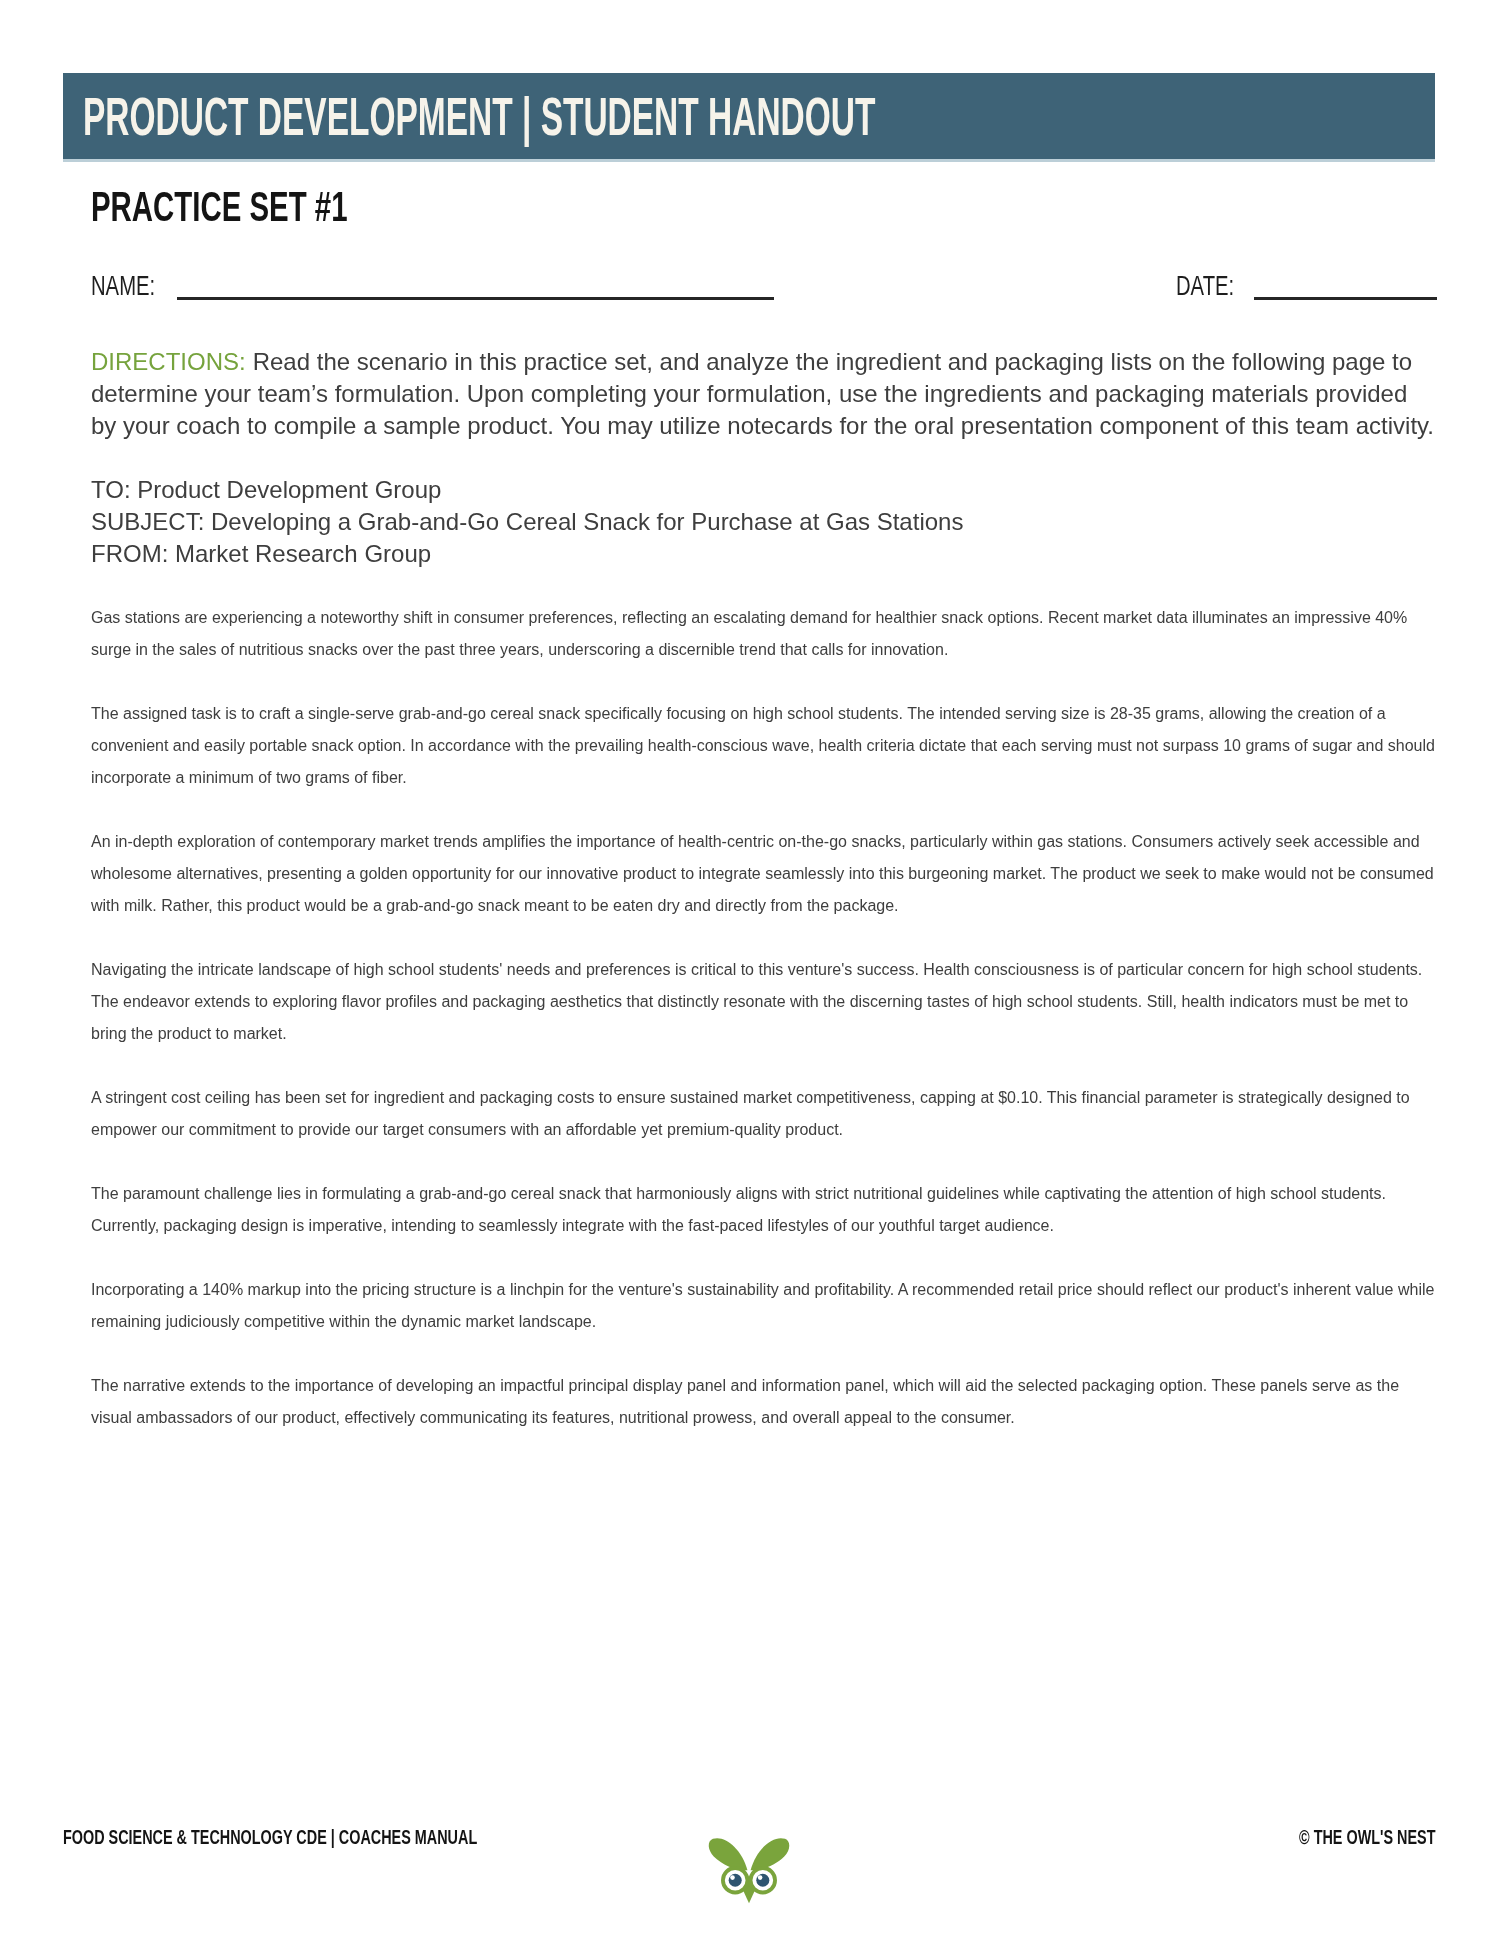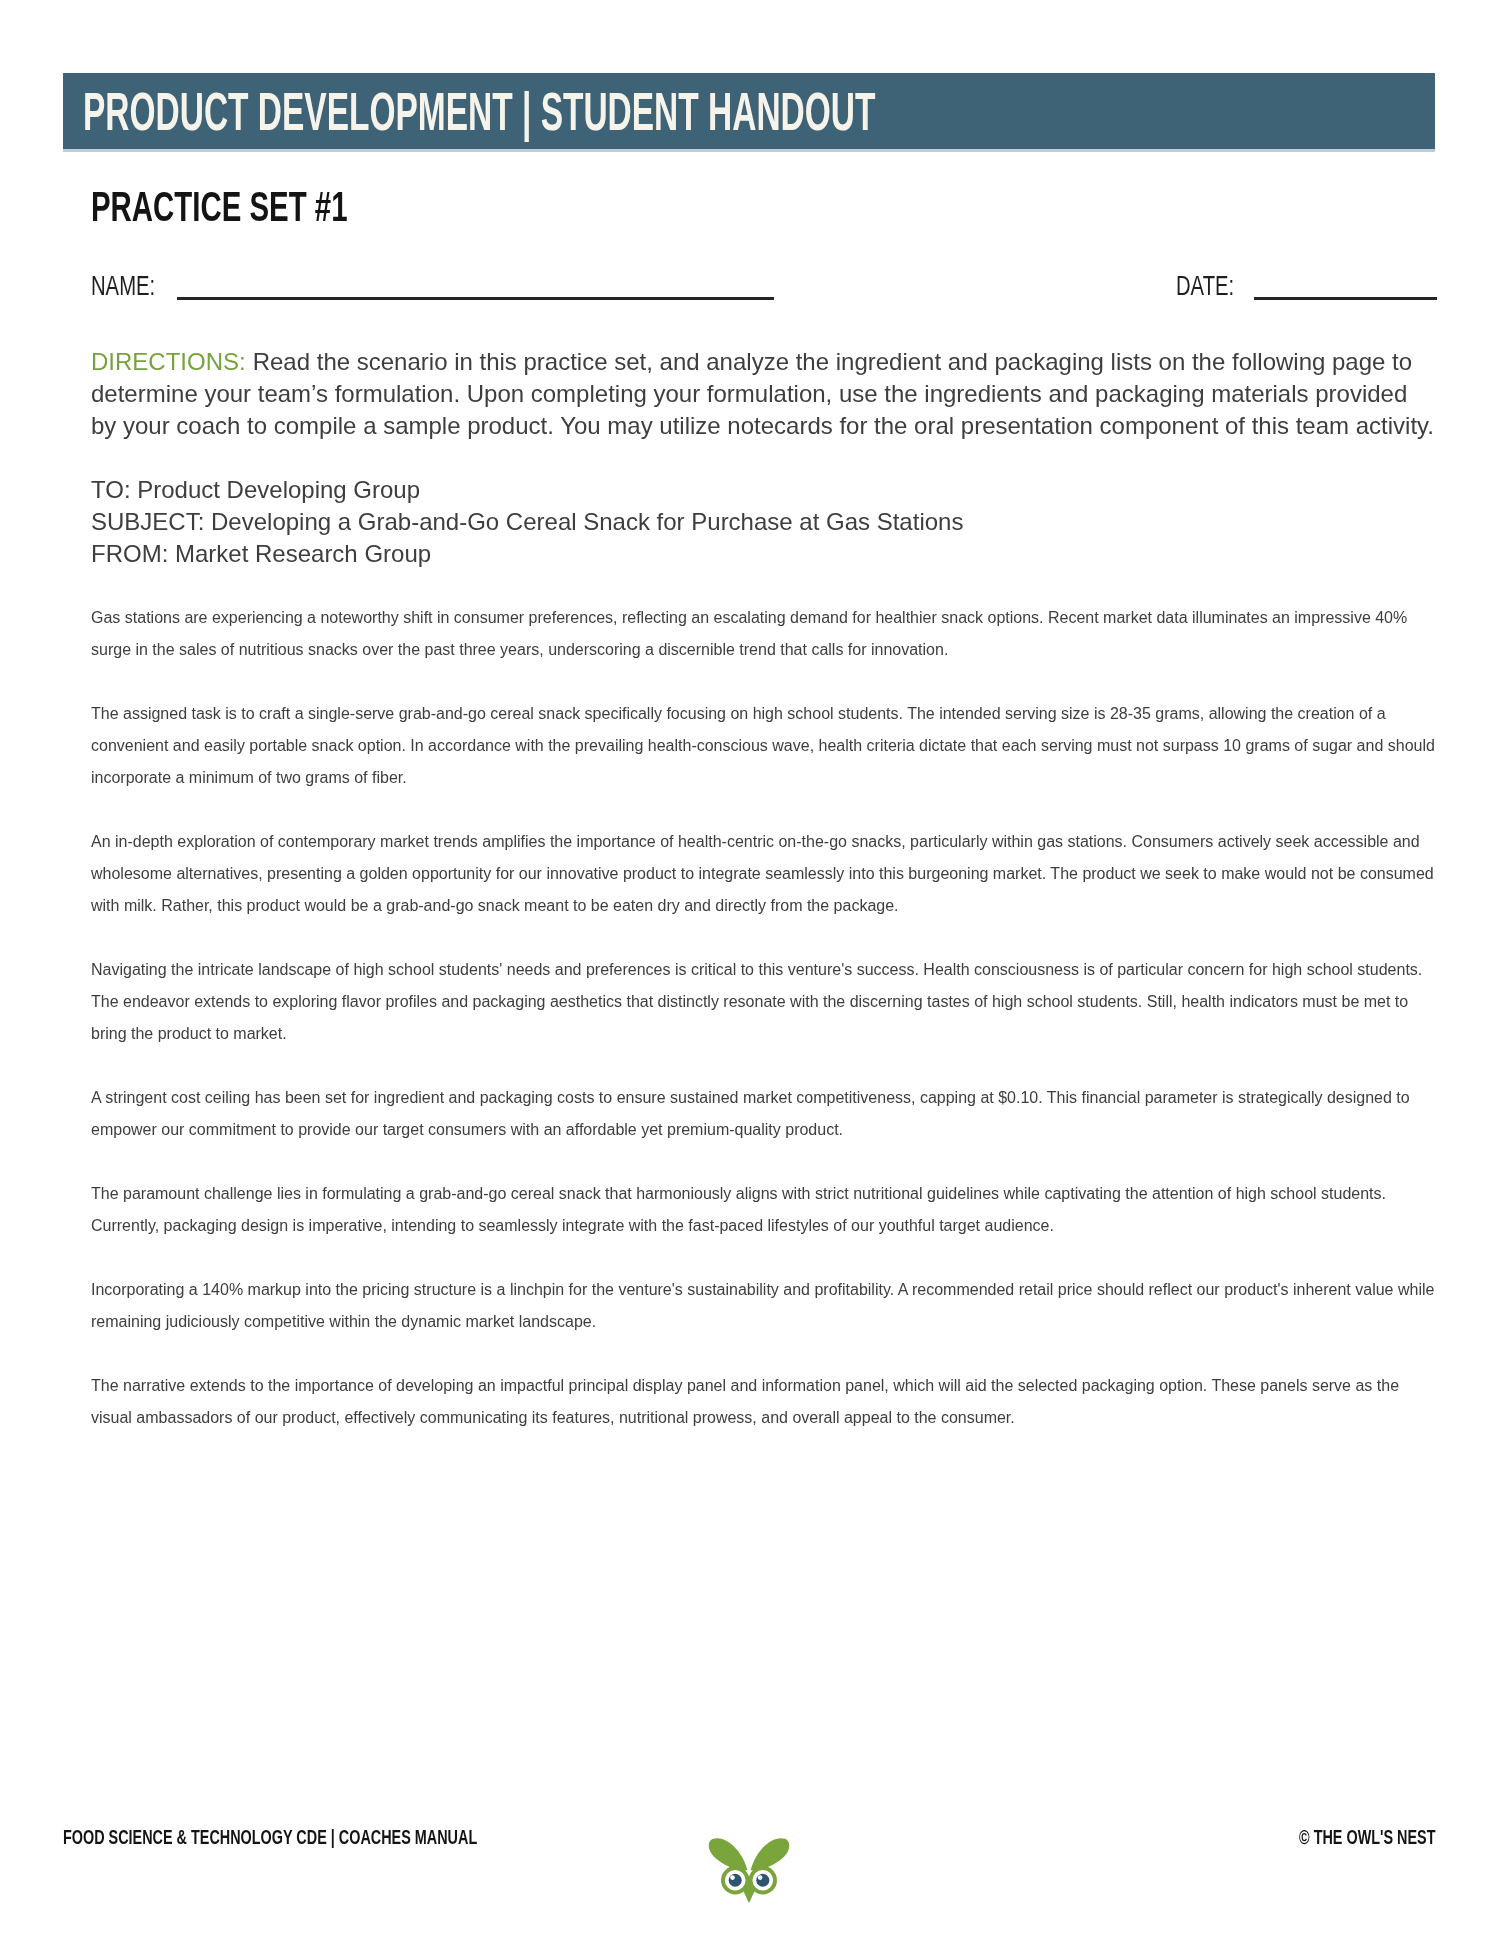--- a/index.html
+++ b/index.html
@@ -4,21 +4,21 @@
 <style>
   :root{
     --header-bg:#3e6377; --header-text:#f6f3ea; --accent-green:#76a33d;
     --body-text:#3e3e3e; --footer-text:#141414; --logo-green:#7aa43c;
     --logo-eye-navy:#2e5570; --underline:#262626;
   }
   html,body{margin:0;padding:0;background:#ffffff;}
   body{width:1495px;height:1935px;position:relative;font-family:"Liberation Sans",sans-serif;overflow:hidden;}
   .page{position:absolute;inset:0;}
 
-  .header-bar{position:absolute;left:63px;right:60px;top:73px;height:79px;background:var(--header-bg);
+  .header-bar{position:absolute;left:63px;right:60px;top:73px;height:89px;background:var(--header-bg);
     border-bottom:3px solid #bccfd8;box-sizing:border-box;display:flex;align-items:center;}
   .header-title{margin:0 0 0 20px;font-size:54px;font-weight:bold;color:var(--header-text);
     transform:scaleX(0.62);transform-origin:left center;white-space:nowrap;letter-spacing:0;}
 
   .content{position:absolute;left:91px;right:58px;top:158px;}
 
   .practice-title{margin:27px 0 0;font-size:42px;line-height:44px;font-weight:bold;color:#141414;
     transform:scaleX(0.70);transform-origin:left top;white-space:nowrap;}
 
   .form-row{margin-top:44px;display:flex;justify-content:space-between;align-items:flex-end;}
@@ -64,21 +64,21 @@
       </div>
       <div class="field date-field">
         <span class="field-label">DATE:</span>
         <span class="fill-line date-line"></span>
       </div>
     </div>
 
     <p class="directions"><span class="directions-label">DIRECTIONS:</span><span>Read the scenario in this practice set, and analyze the ingredient and packaging lists on the following page to determine your team’s formulation. Upon completing your formulation, use the ingredients and packaging materials provided by your coach to compile a sample product. You may utilize notecards for the oral presentation component of this team activity.</span></p>
 
     <div class="memo">
-      <p>TO: Product Developing Group</p>
+      <p>TO: Product Development Group</p>
       <p>SUBJECT: Developing a Grab-and-Go Cereal Snack for Purchase at Gas Stations</p>
       <p>FROM: Market Research Group</p>
     </div>
 
     <p class="body-para">Gas stations are experiencing a noteworthy shift in consumer preferences, reflecting an escalating demand for healthier snack options. Recent market data illuminates an impressive 40% surge in the sales of nutritious snacks over the past three years, underscoring a discernible trend that calls for innovation.</p>
     <p class="body-para">The assigned task is to craft a single-serve grab-and-go cereal snack specifically focusing on high school students. The intended serving size is 28-35 grams, allowing the creation of a convenient and easily portable snack option. In accordance with the prevailing health-conscious wave, health criteria dictate that each serving must not surpass 10 grams of sugar and should incorporate a minimum of two grams of fiber.</p>
     <p class="body-para">An in-depth exploration of contemporary market trends amplifies the importance of health-centric on-the-go snacks, particularly within gas stations. Consumers actively seek accessible and wholesome alternatives, presenting a golden opportunity for our innovative product to integrate seamlessly into this burgeoning market. The product we seek to make would not be consumed with milk. Rather, this product would be a grab-and-go snack meant to be eaten dry and directly from the package.</p>
     <p class="body-para">Navigating the intricate landscape of high school students' needs and preferences is critical to this venture's success. Health consciousness is of particular concern for high school students. The endeavor extends to exploring flavor profiles and packaging aesthetics that distinctly resonate with the discerning tastes of high school students. Still, health indicators must be met to bring the product to market.</p>
     <p class="body-para">A stringent cost ceiling has been set for ingredient and packaging costs to ensure sustained market competitiveness, capping at $0.10. This financial parameter is strategically designed to empower our commitment to provide our target consumers with an affordable yet premium-quality product.</p>
     <p class="body-para">The paramount challenge lies in formulating a grab-and-go cereal snack that harmoniously aligns with strict nutritional guidelines while captivating the attention of high school students. Currently, packaging design is imperative, intending to seamlessly integrate with the fast-paced lifestyles of our youthful target audience.</p>

